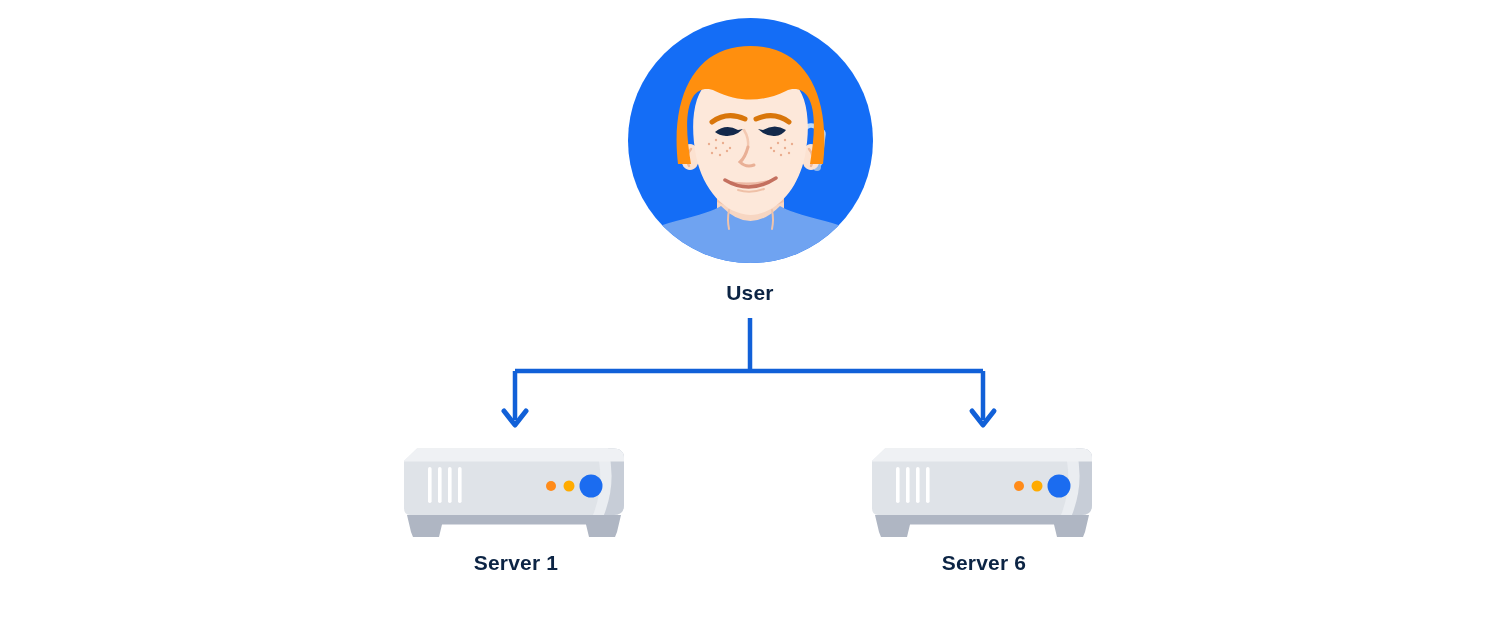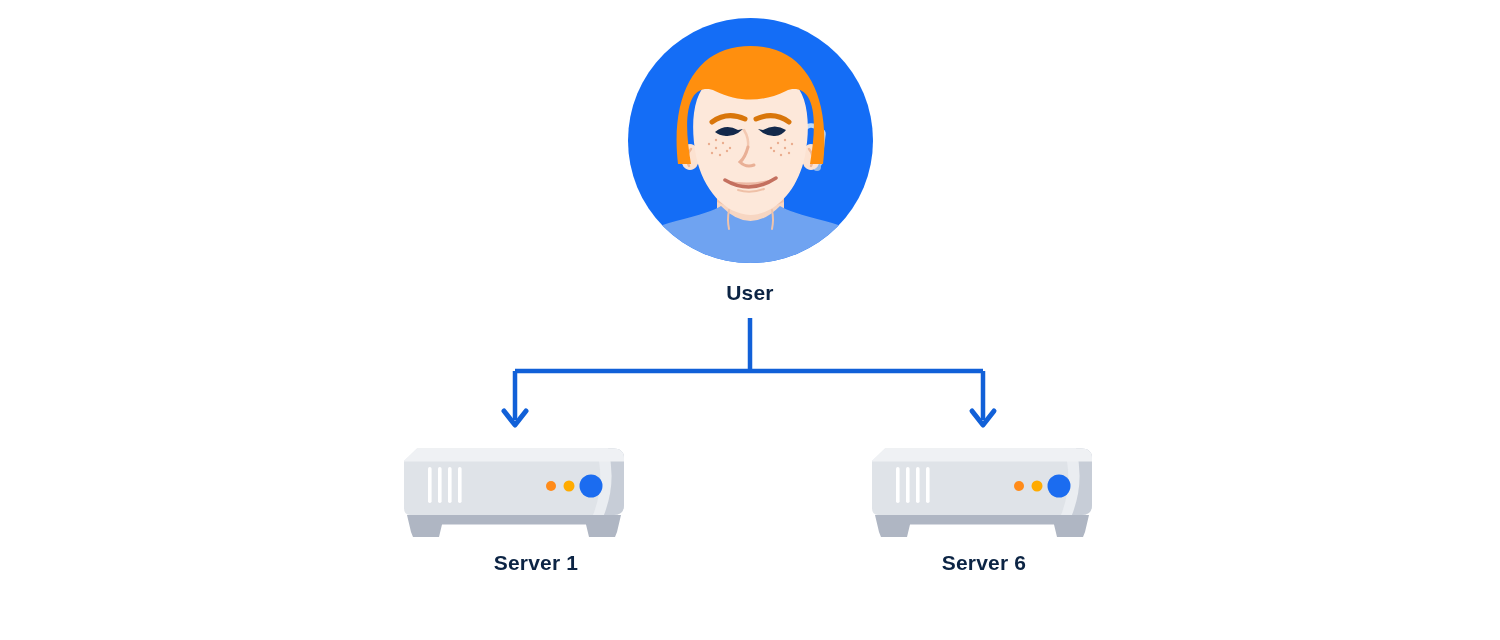--- a/index.html
+++ b/index.html
@@ -11,21 +11,21 @@
     overflow:hidden;
   }
   .overlay{position:absolute;left:0;top:0;}
   .node{position:absolute;}
   .node-label{
     position:absolute;width:300px;text-align:center;
     font-size:21px;font-weight:700;letter-spacing:.2px;
     color:var(--label-text,#0c2444);
   }
   #user-label{left:600px;top:281px;}
-  #server1-label{left:386px;top:551px;}
+  #server1-label{left:366px;top:551px;}
   #server2-label{left:834px;top:551px;}
   #user-node{left:628px;top:18px;}
   #server1-node{left:399px;top:446px;}
   #server2-node{left:867px;top:446px;}
   
   .c-connector{stroke:var(--connector,#1160d8);fill:none;}
   .c-avatar-bg{fill:var(--avatar-background,#146df6);}
   .c-hair{fill:var(--avatar-hair,#ff8f0e);}
   .c-skin{fill:var(--avatar-skin,#fde8da);}
   .c-shirt{fill:var(--avatar-shirt,#6fa3f1);}

